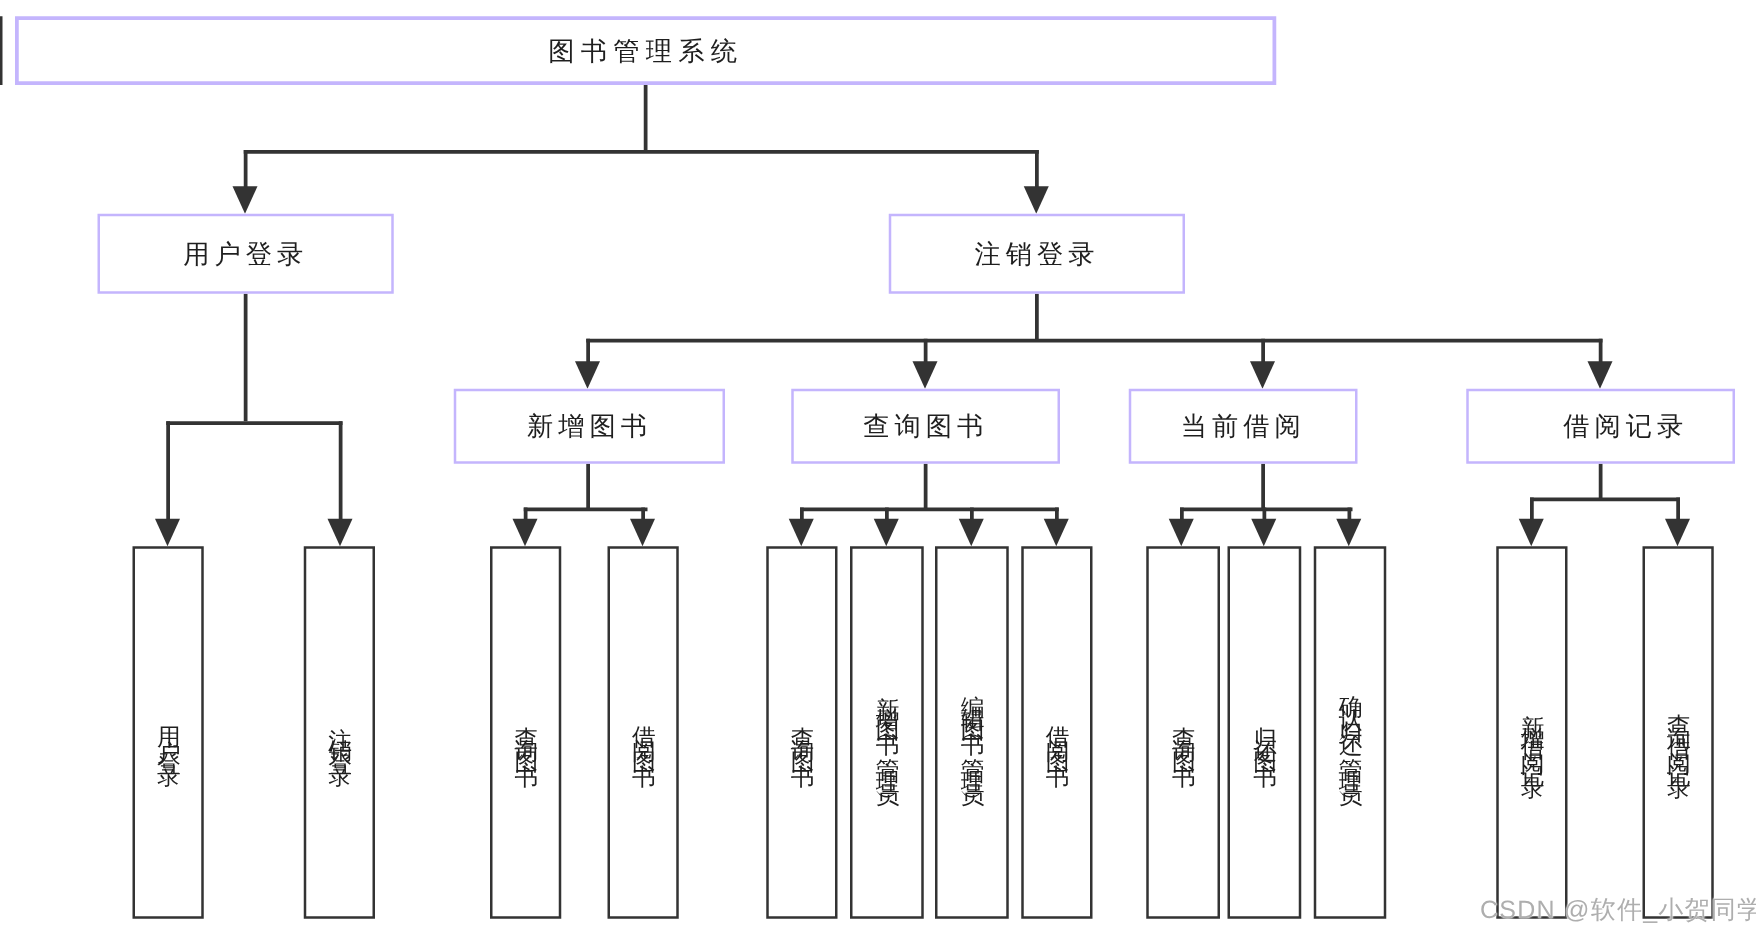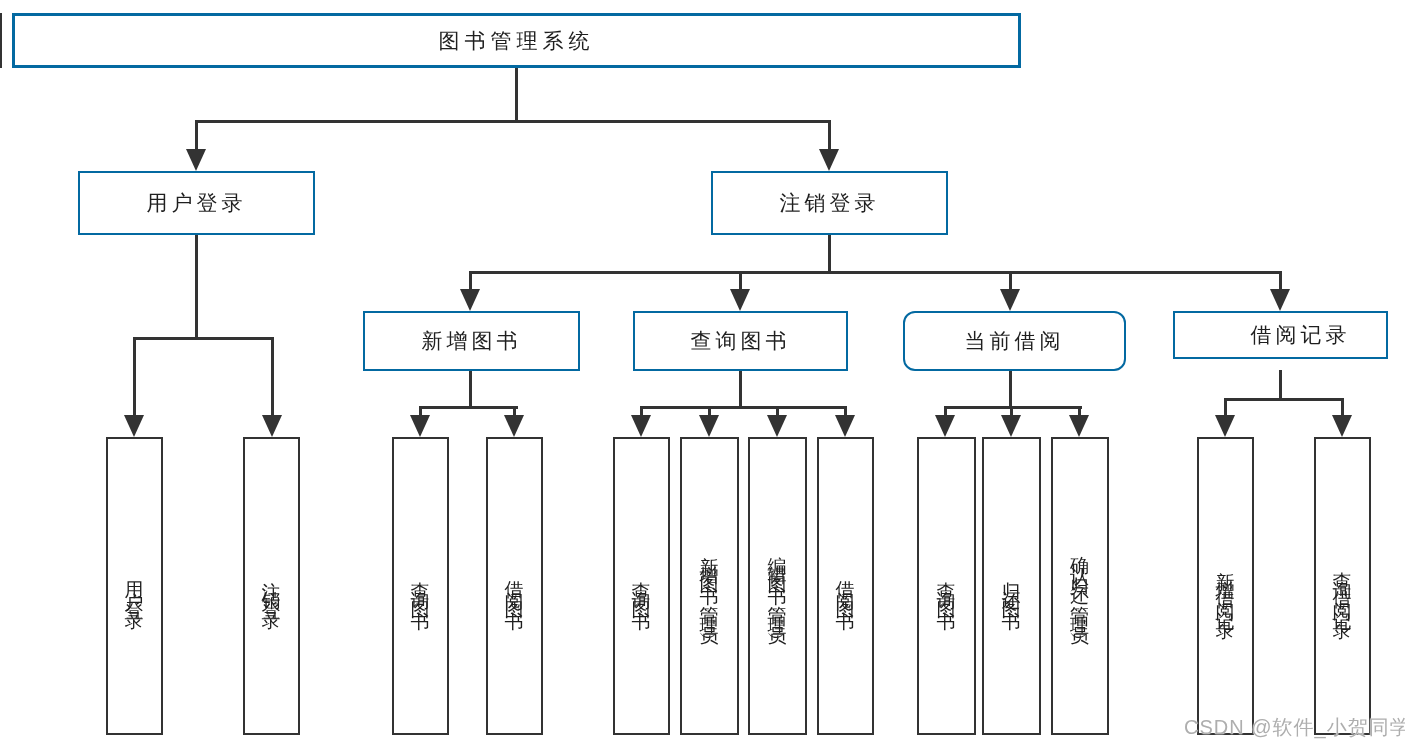--- a/index.html
+++ b/index.html
@@ -15,21 +15,21 @@
   .vl{position:absolute;width:3px;background:#333333;}
   .hl{position:absolute;height:3px;background:#333333;}
   .arr{position:absolute;width:0;height:0;
        border-left:10px solid transparent;
        border-right:10px solid transparent;
        border-top:22px solid #333333;}
   
   .box{
     position:absolute;
     background:#ffffff;
-    border:2px solid #0369a1;
+    border:2px solid #c4b5fd;
     box-sizing:border-box;
     display:flex;align-items:center;justify-content:center;
     font-size:21px;letter-spacing:4px;
     color:#1f1f1f;
     white-space:nowrap;
   }
   .box.root{border-width:3px;letter-spacing:5px;}
   .leaf{
     position:absolute;
     top:437px;height:298px;width:57px;
@@ -121,22 +121,22 @@
   <div class="vl" style="left:1341px;top:398px;height:20px;"></div>
   <div class="arr" style="left:1332px;top:415px;"></div>
 
   <div class="box root" style="left:12px;top:13px;width:1009px;height:55px;">图书管理系统</div>
 
   <div class="box" style="left:78px;top:171px;width:237px;height:64px;">用户登录</div>
   <div class="box" style="left:711px;top:171px;width:237px;height:64px;">注销登录</div>
 
   <div class="box" style="left:363px;top:311px;width:217px;height:60px;">新增图书</div>
   <div class="box" style="left:633px;top:311px;width:215px;height:60px;">查询图书</div>
-  <div class="box" style="left:903px;top:311px;width:223px;height:60px;border-radius:12px;">当前借阅</div>
-  <div class="box" style="left:1173px;top:311px;width:215px;height:48px;padding-left:40px;">借阅记录</div>
+  <div class="box" style="left:903px;top:311px;width:183px;height:60px;">当前借阅</div>
+  <div class="box" style="left:1173px;top:311px;width:215px;height:60px;padding-left:40px;">借阅记录</div>
 
   <div class="leaf" style="left:106px;">用户登录</div>
   <div class="leaf" style="left:243px;">注销登录</div>
 
   <div class="leaf" style="left:392px;">查询图书</div>
   <div class="leaf" style="left:486px;">借阅图书</div>
 
   <div class="leaf" style="left:613px;">查询图书</div>
   <div class="leaf" style="left:680px;width:59px;">新增图书（管理员）</div>
   <div class="leaf" style="left:748px;width:59px;">编辑图书（管理员）</div>

